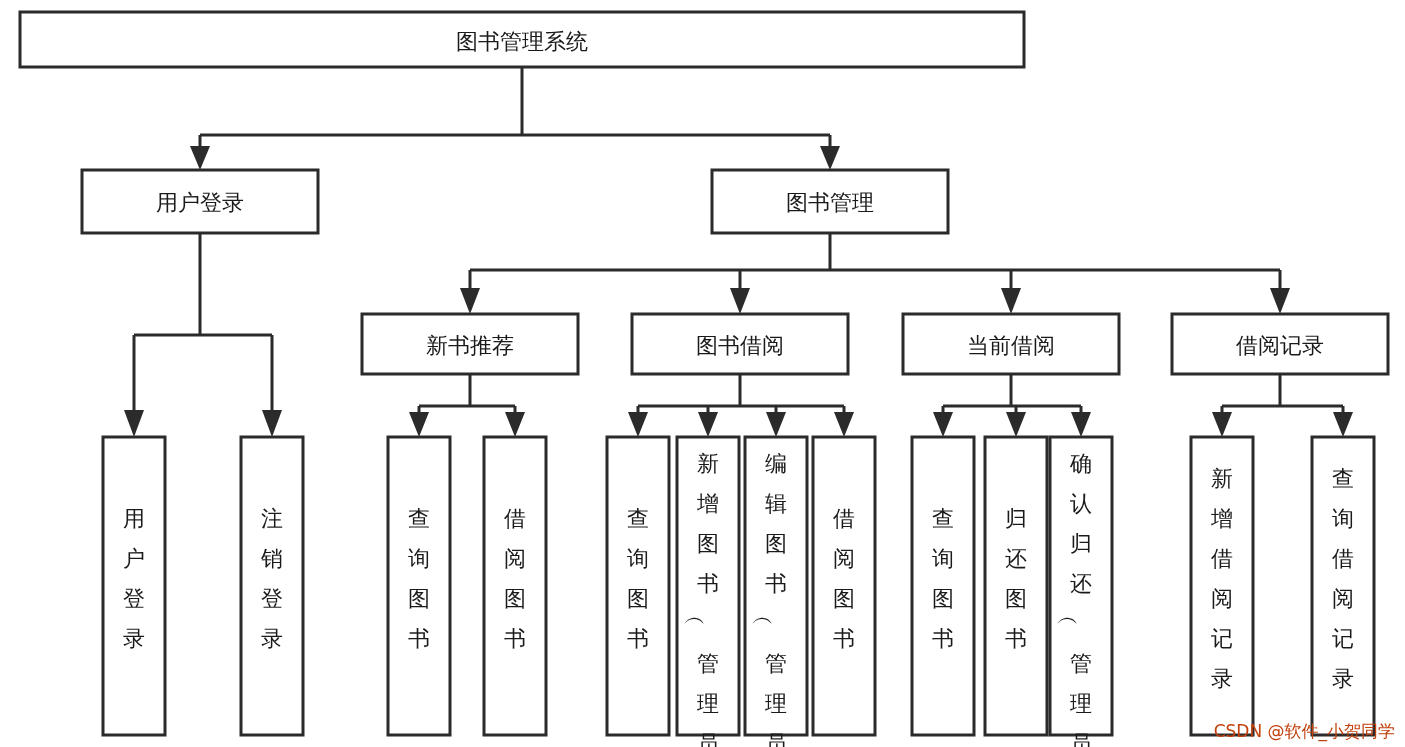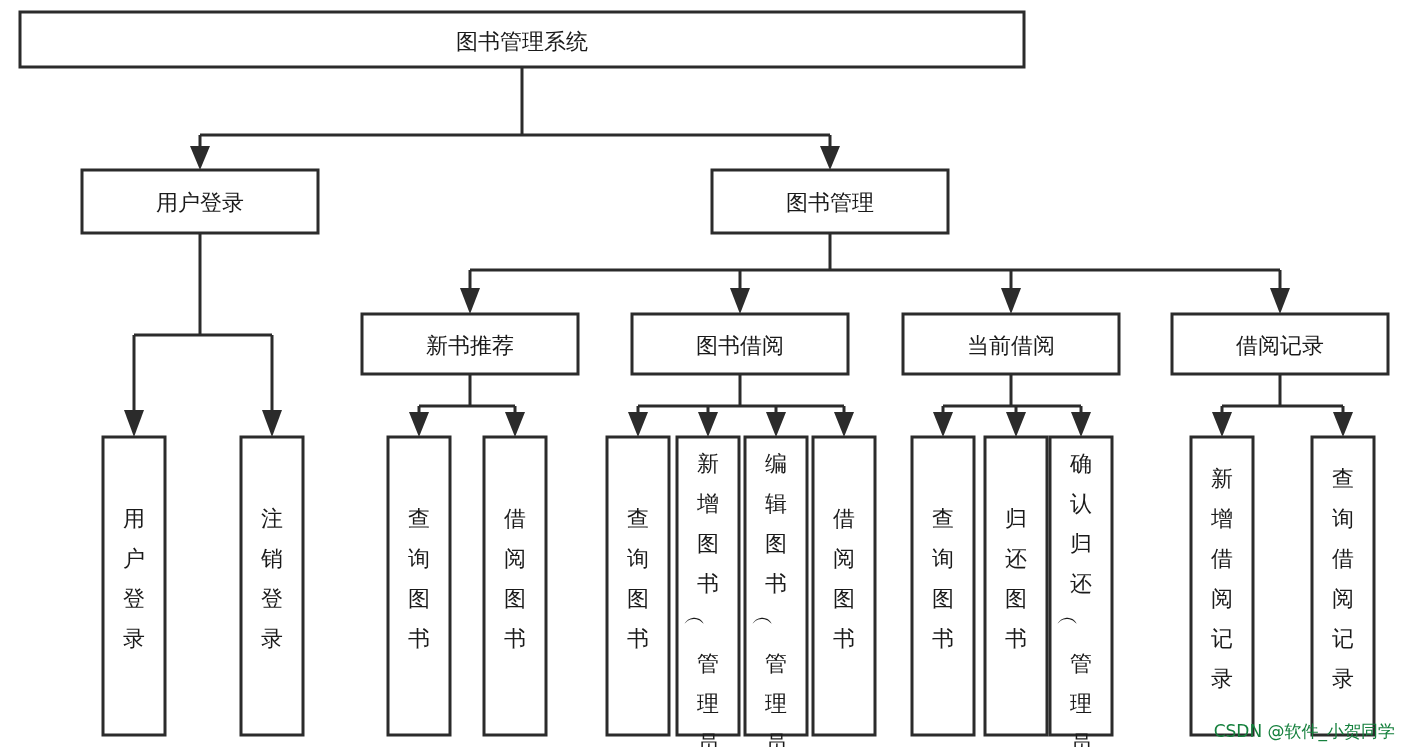--- a/index.html
+++ b/index.html
@@ -52,21 +52,21 @@
   .node-label-vertical {
     fill: #1a1a1a;
     font-family: "DejaVu Sans", "Liberation Sans", sans-serif;
     font-size: 22px;
     text-anchor: middle;
   }
   .watermark {
     position: absolute;
     right: 10px;
     bottom: 4px;
-    color: #15803d;
+    color: #c2410c;
     font-size: 17px;
     font-family: "DejaVu Sans", "Liberation Sans", sans-serif;
     white-space: nowrap;
     pointer-events: none;
     user-select: none;
   }
 </style>
 </head>
 <body>
 

